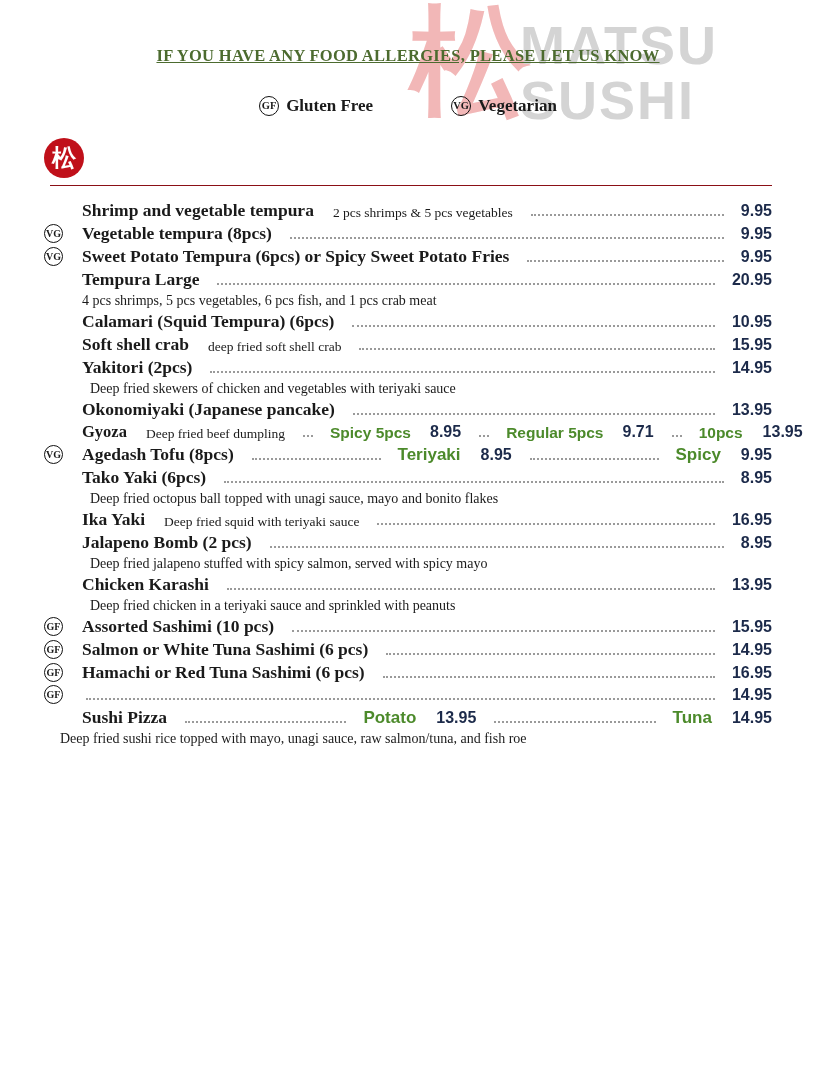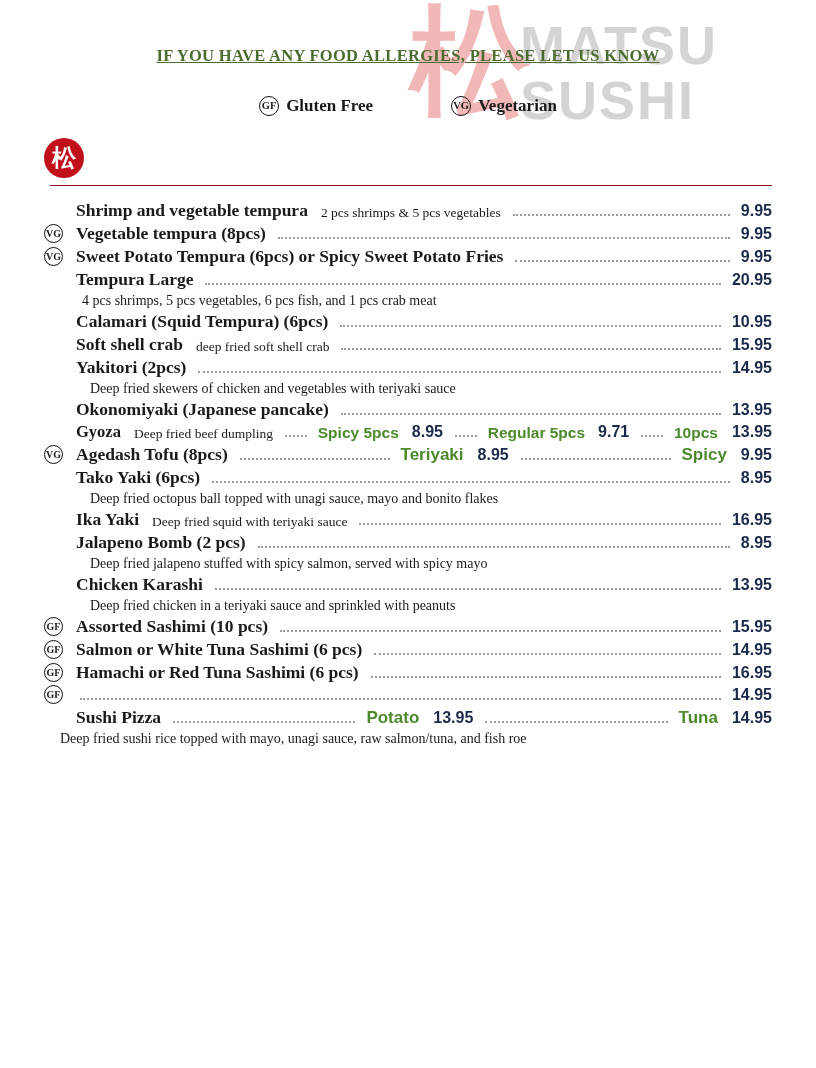--- a/index.html
+++ b/index.html
@@ -127,21 +127,21 @@
 
   
   .menu {
     position: relative;
     z-index: 2;
     margin: 14px 44px 0 44px;
   }
   .row {
     display: flex;
     align-items: flex-end;
-    gap: 8px;
+    gap: 14px;
     margin-top: 2px;
   }
   .row .mark {
     width: 24px;
     flex: 0 0 24px;
     display: flex;
     align-items: center;
     justify-content: flex-start;
     padding-bottom: 1px;
   }

